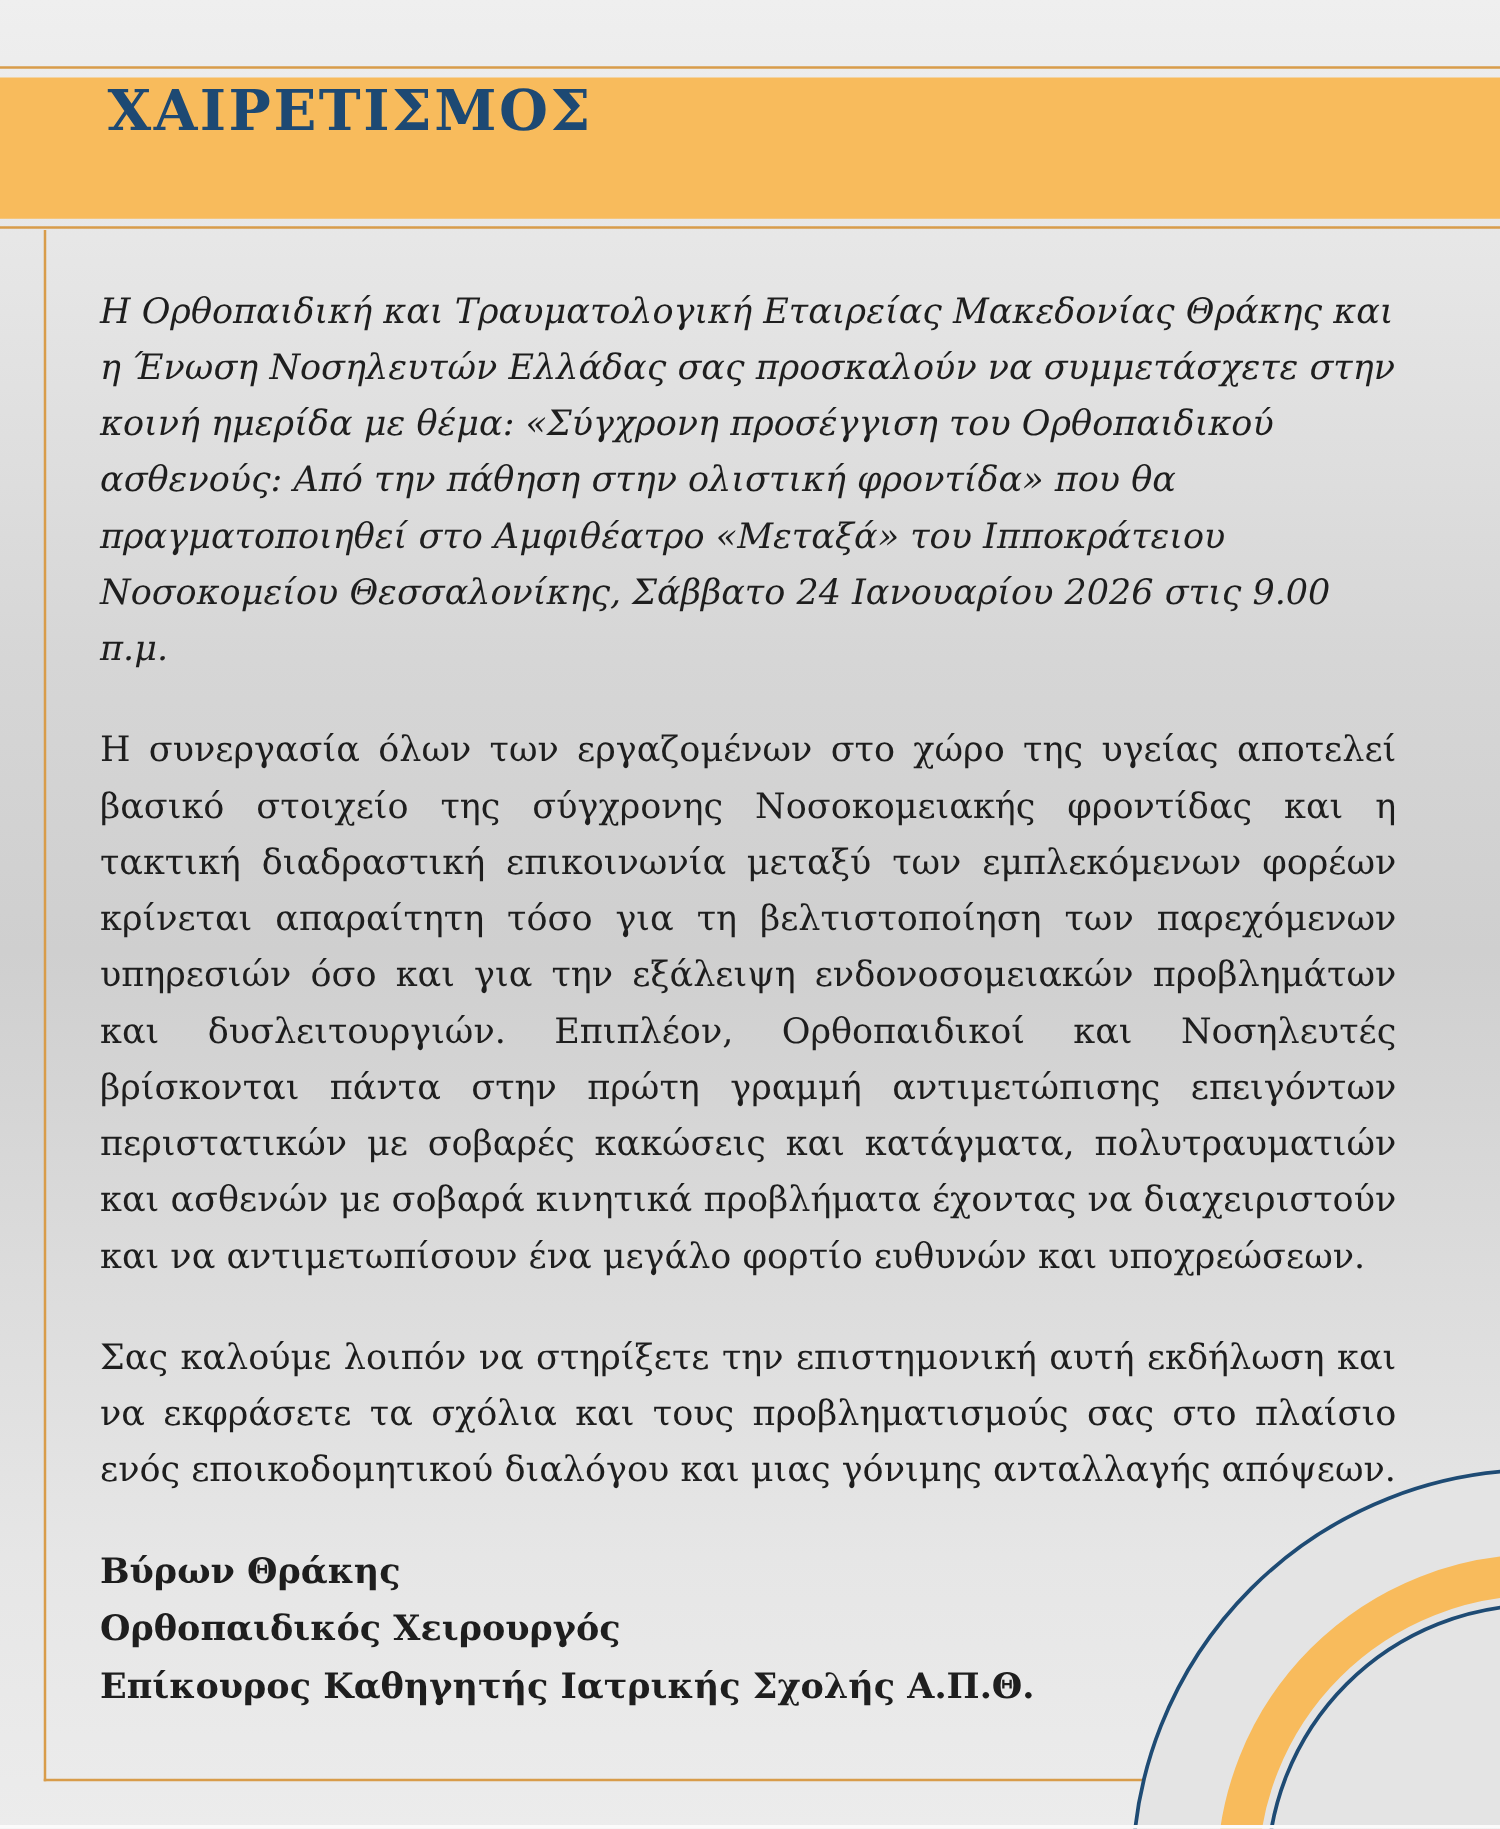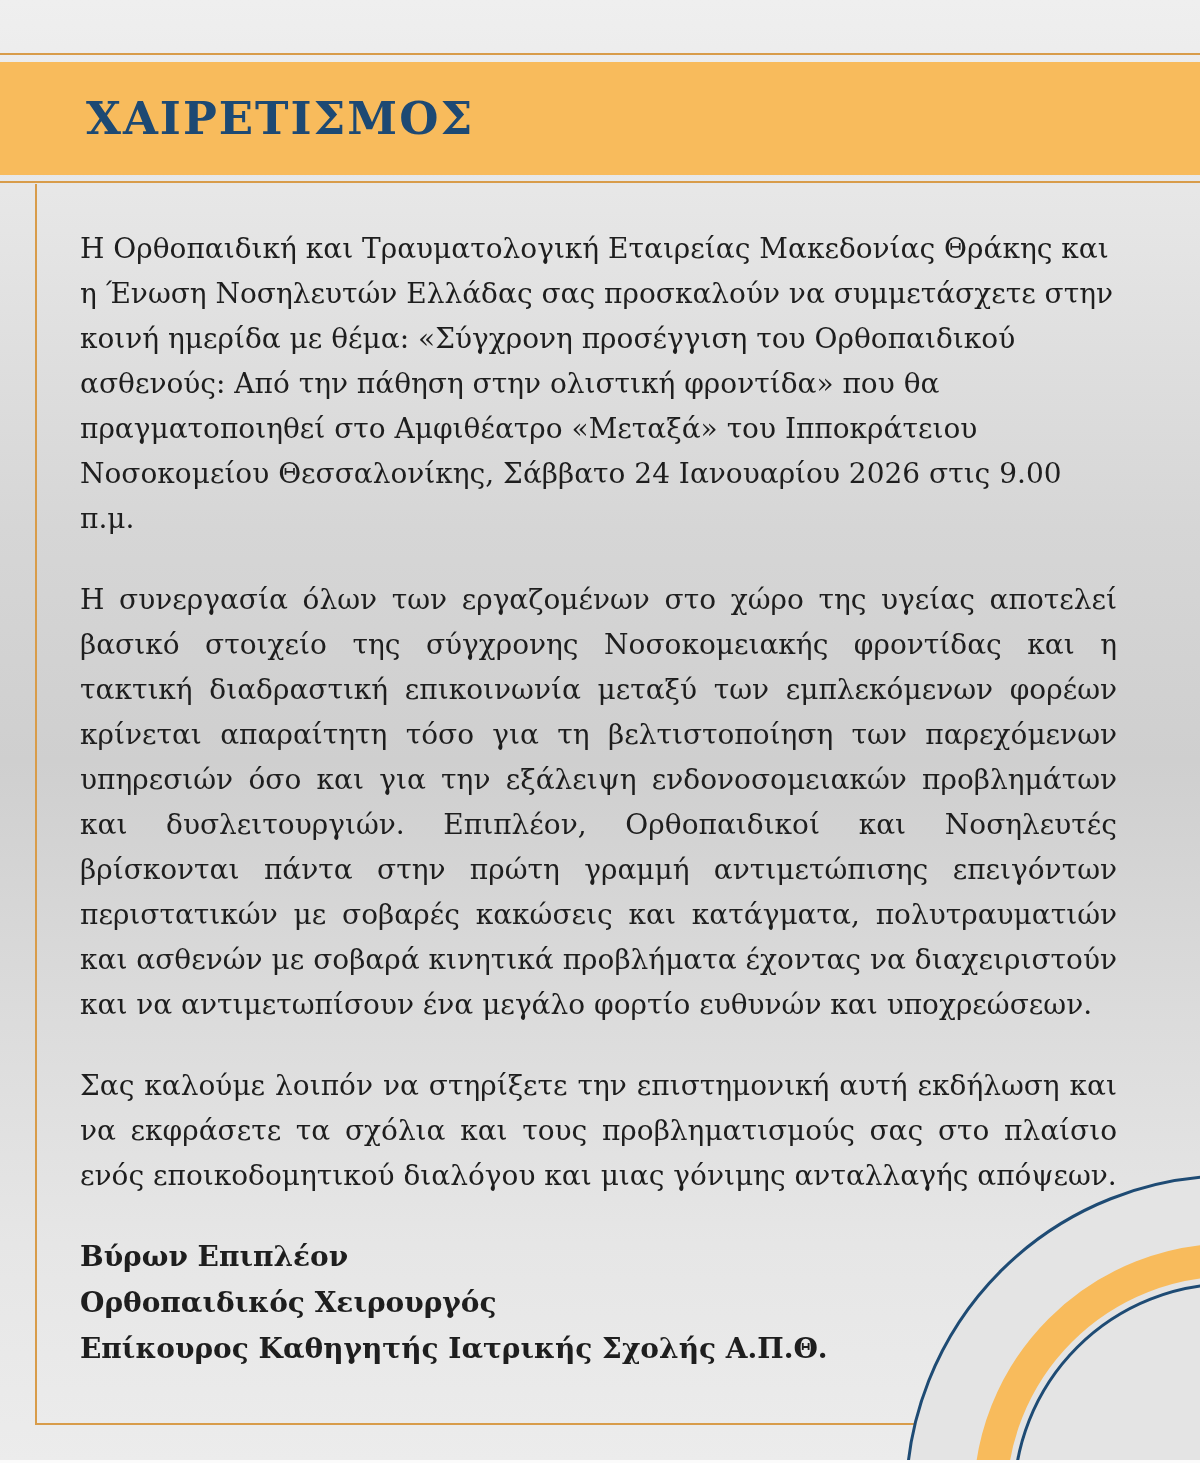--- a/index.html
+++ b/index.html
@@ -21,21 +21,21 @@
       #EFEFEF 0%, #E7E7E7 13%, #D6D6D6 36%, #CFCFCF 52%,
       #DCDCDC 70%, #E6E6E6 85%, #ECECEC 100%);
   }
   .top-rule{
     position:absolute;left:0;right:0;top:53px;height:2px;
     background:var(--rule-orange);
   }
   .banner{
     position:absolute;left:0;right:0;top:62px;height:113px;
     background:var(--banner-orange);
-    display:flex;align-items:center;
+    display:flex;
   }
   .banner h1{
     margin:0 0 0 86px;
     font-family:"DejaVu Serif","Liberation Serif",serif;
     font-weight:bold;
     font-size:45px;
     letter-spacing:2px;
     color:var(--navy);
   }
   .banner-rule{
@@ -50,21 +50,21 @@
   }
   .content{
     position:absolute;left:80px;top:226px;width:1037px;
     color:var(--text);
     font-size:28px;line-height:45px;
     z-index:2;
   }
   .content p{margin:0;}
   .greeting{margin-bottom:36px !important;}
   .para{margin-bottom:36px !important;}
-  .align-left{text-align:left;}
+  .align-left{text-align:left;font-style:italic;}
   .justify{text-align:justify;}
   .closing{margin-top:16px !important;line-height:46px;}
   .sig-name{font-weight:bold;line-height:46px;}
   .sig-role{line-height:46px;font-weight:bold;}
   .circles{
     position:absolute;left:0;top:0;width:1200px;height:1463px;
     z-index:5;pointer-events:none;
   }
   .bottom-edge{
     position:absolute;left:0;right:0;bottom:0;height:3px;
@@ -88,21 +88,21 @@
 
   <main class="content">
 
     <p class="para align-left">Η Ορθοπαιδική και Τραυματολογική Εταιρείας Μακεδονίας Θράκης και η Ένωση Νοσηλευτών Ελλάδας σας προσκαλούν να συμμετάσχετε στην κοινή ημερίδα με θέμα: «Σύγχρονη προσέγγιση του Ορθοπαιδικού ασθενούς: Από την πάθηση στην ολιστική φροντίδα» που θα πραγματοποιηθεί στο Αμφιθέατρο «Μεταξά» του Ιπποκράτειου Νοσοκομείου Θεσσαλονίκης, Σάββατο 24 Ιανουαρίου 2026 στις 9.00 π.μ.</p>
 
     <p class="para justify">Η συνεργασία όλων των εργαζομένων στο χώρο της υγείας αποτελεί βασικό στοιχείο της σύγχρονης Νοσοκομειακής φροντίδας και η τακτική διαδραστική επικοινωνία μεταξύ των εμπλεκόμενων φορέων κρίνεται απαραίτητη τόσο για τη βελτιστοποίηση των παρεχόμενων υπηρεσιών όσο και για την εξάλειψη ενδονοσομειακών προβλημάτων και δυσλειτουργιών. Επιπλέον, Ορθοπαιδικοί και Νοσηλευτές βρίσκονται πάντα στην πρώτη γραμμή αντιμετώπισης επειγόντων περιστατικών με σοβαρές κακώσεις και κατάγματα, πολυτραυματιών και ασθενών με σοβαρά κινητικά προβλήματα έχοντας να διαχειριστούν και να αντιμετωπίσουν ένα μεγάλο φορτίο ευθυνών και υποχρεώσεων.</p>
 
     <p class="para justify">Σας καλούμε λοιπόν να στηρίξετε την επιστημονική αυτή εκδήλωση και να εκφράσετε τα σχόλια και τους προβληματισμούς σας στο πλαίσιο ενός εποικοδομητικού διαλόγου και μιας γόνιμης ανταλλαγής απόψεων.</p>
 
 
-    <p class="sig-name">Βύρων Επιπλέον</p>
+    <p class="sig-name">Βύρων Θράκης</p>
 
     <p class="sig-role">Ορθοπαιδικός Χειρουργός</p>
 
     <p class="sig-role">Επίκουρος Καθηγητής Ιατρικής Σχολής Α.Π.Θ.</p>
   </main>
 
   <svg class="circles" viewBox="0 0 1200 1463" xmlns="http://www.w3.org/2000/svg">
     <circle cx="1230" cy="1500" r="324" fill="#E4E4E4" stroke="#1E4B74" stroke-width="3"></circle>
     <circle cx="1230" cy="1500" r="240" fill="none" stroke="#F8BB5C" stroke-width="33"></circle>
     <circle cx="1230" cy="1500" r="216" fill="none" stroke="#1E4B74" stroke-width="3"></circle>

